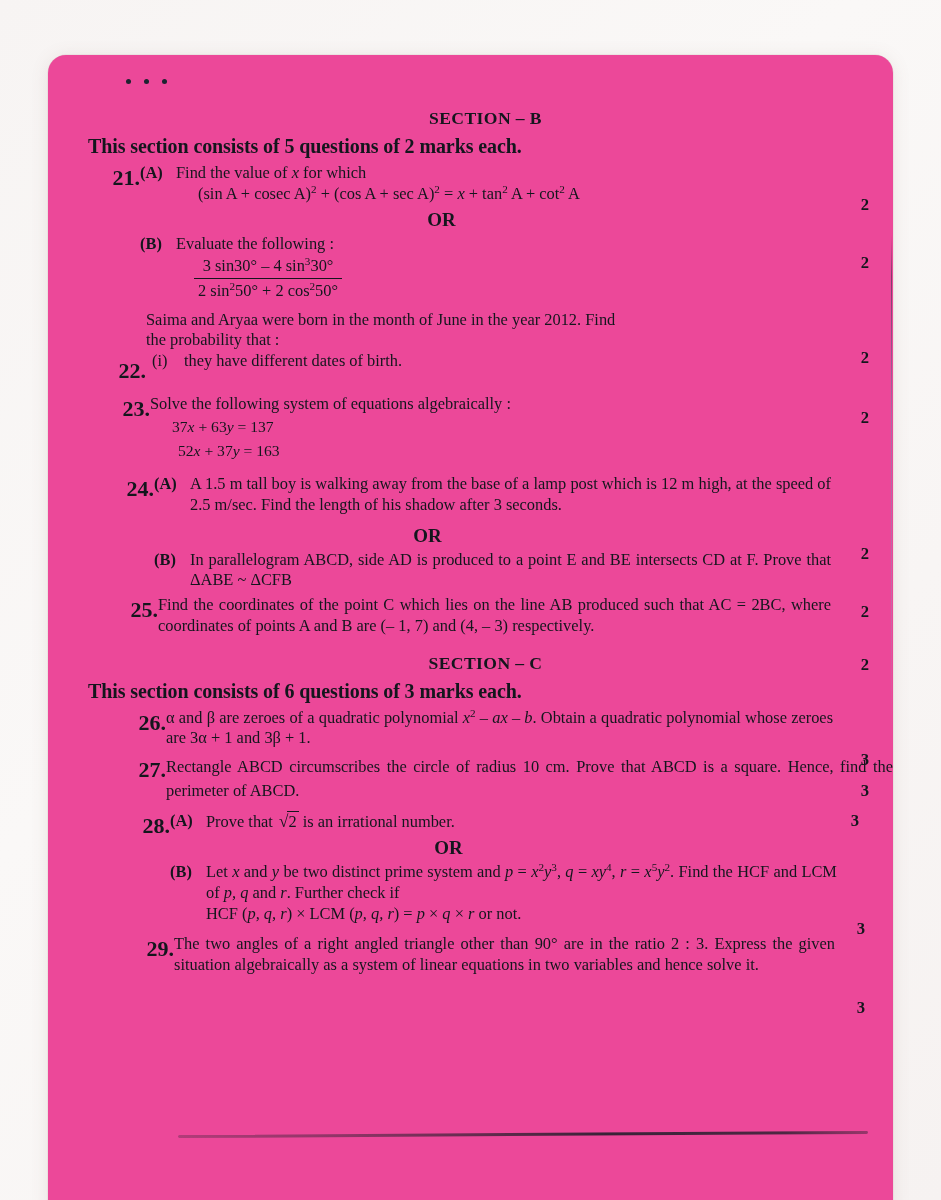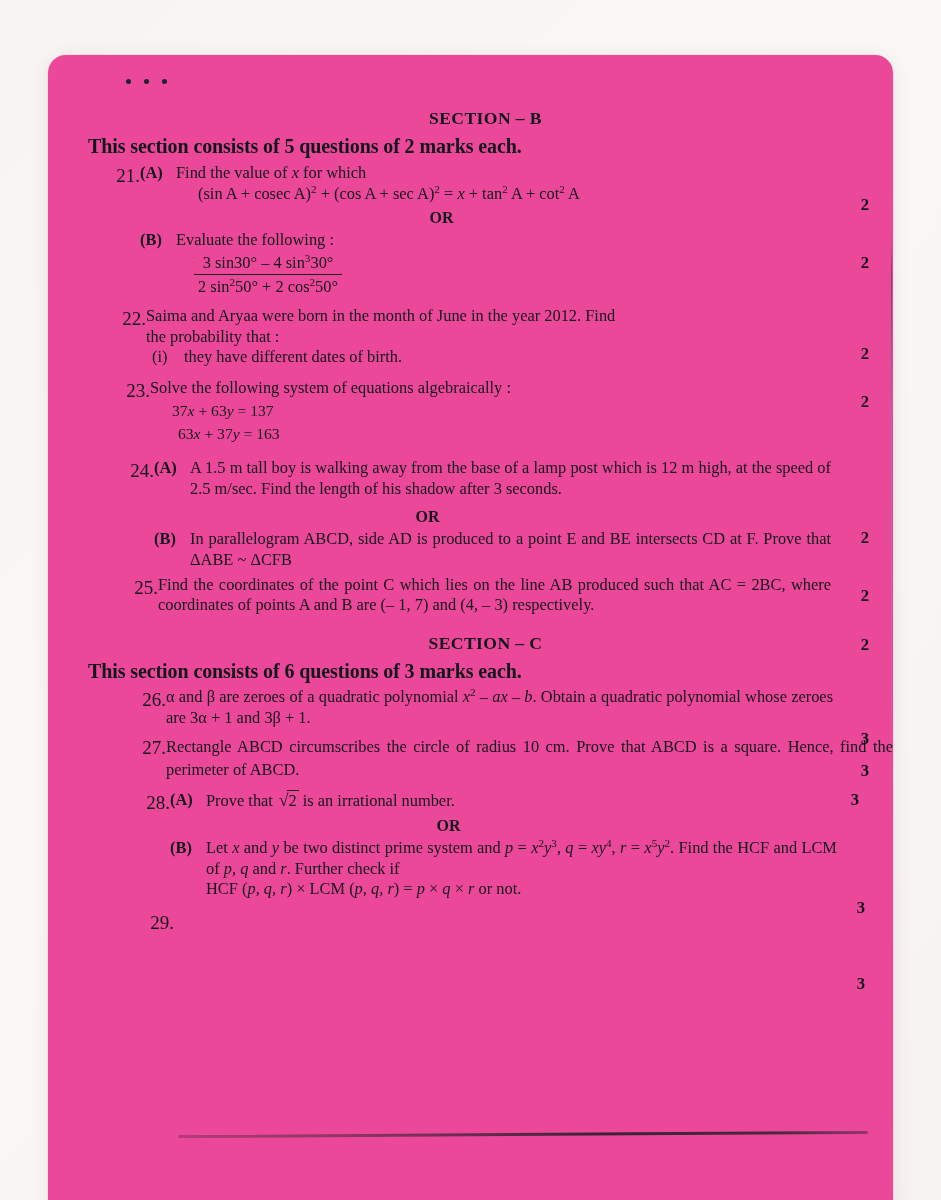--- a/index.html
+++ b/index.html
@@ -90,40 +90,40 @@
   }
 
   
   .q {
     display: flex;
     align-items: flex-start;
     position: relative;
     margin-top: 4px;
   }
   .qnum {
-    font-weight: normal;
-    font-size: 19px;
+    font-weight: bold;
+    font-size: 22px;
     text-align: right;
     flex: 0 0 auto;
     padding-top: 1px;
   }
   .qbody {
     flex: 1 1 auto;
     min-width: 0;
   }
   .marks {
     position: absolute;
     right: 24px;
     font-weight: bold;
     font-size: 16.6px;
   }
 
   
   .n21 { width: 62px; margin-left: 30px; }
-  .n22 { width: 68px; margin-left: 30px; }
+  .n22 { width: 68px; margin-left: 30px; margin-top: 46px; }
   .n23 { width: 72px; margin-left: 30px; }
   .n24 { width: 76px; margin-left: 30px; }
   .n25 { width: 80px; margin-left: 30px; }
   .n26 { width: 78px; margin-left: 40px; }
   .n27 { width: 78px; margin-left: 40px; }
   .n28 { width: 82px; margin-left: 40px; }
   .n29 { width: 86px; margin-left: 40px; text-align: right; }
 
   
   .part {
@@ -137,21 +137,21 @@
   }
   .part-txt {
     flex: 1 1 auto;
     min-width: 0;
   }
   .justify { text-align: justify; text-align-last: left; }
   .indent-eq { padding-left: 22px; }
   .or {
     text-align: center;
     font-weight: bold;
-    font-size: 16px;
+    font-size: 19px;
     margin: 3px 0 2px 0;
     padding-right: 150px;
   }
   .or.wide { padding-right: 130px; }
 
   
   .roman {
     display: flex;
     padding-left: 6px;
   }
@@ -269,21 +269,21 @@
           </div>
         </div>
         <div class="marks" style="top:38px;">2</div>
       </div>
 
       <div class="q" style="margin-top:10px;">
         <div class="qnum n23">23.</div>
         <div class="qbody">
           <div>Solve the following system of equations algebraically :</div>
           <div class="indent-eq" style="font-size:15.6px;margin-top:2px;"><span>37</span><span class="it">x</span><span> + 63</span><span class="it">y</span><span> = 137</span></div>
-          <div class="indent-eq" style="font-size:15.6px;margin-top:4px;padding-left:28px;"><span>63</span><span class="it">x</span><span> + 37</span><span class="it">y</span><span> = 163</span></div>
+          <div class="indent-eq" style="font-size:15.6px;margin-top:4px;padding-left:28px;"><span>52</span><span class="it">x</span><span> + 37</span><span class="it">y</span><span> = 163</span></div>
         </div>
         <div class="marks" style="top:14px;">2</div>
       </div>
 
       <div class="q" style="margin-top:14px;">
         <div class="qnum n24">24.</div>
         <div class="qbody" style="padding-right:62px;">
           <div class="part">
             <div class="part-lbl">(A)</div>
             <div class="part-txt justify">A 1.5 m tall boy is walking away from the base of a lamp post which is 12 m high, at the speed of 2.5 m/sec. Find the length of his shadow after 3 seconds.</div>
@@ -335,20 +335,21 @@
               <div><span>HCF (</span><span class="it">p, q, r</span><span>) × LCM (</span><span class="it">p, q, r</span><span>) = </span><span class="it">p</span><span> × </span><span class="it">q</span><span> × </span><span class="it">r</span><span> or not.</span></div>
             </div>
           </div>
         </div>
         <div class="marks" style="top:0px;right:34px;">3</div>
         <div class="marks" style="top:108px;right:28px;">3</div>
       </div>
 
       <div class="q" style="margin-top:10px;">
         <div class="qnum n29">29.</div>
+        <div class="qbody justify" style="padding-right:58px;">The two angles of a right angled triangle other than 90° are in the ratio 2 : 3. Express the given situation algebraically as a system of linear equations in two variables and hence solve it.</div>
         <div class="marks" style="top:64px;right:28px;">3</div>
       </div>
 
     </div>
 
     <div class="bottom-rule"></div>
   </div>
   <div class="binding-line"></div>
 </div>
 

